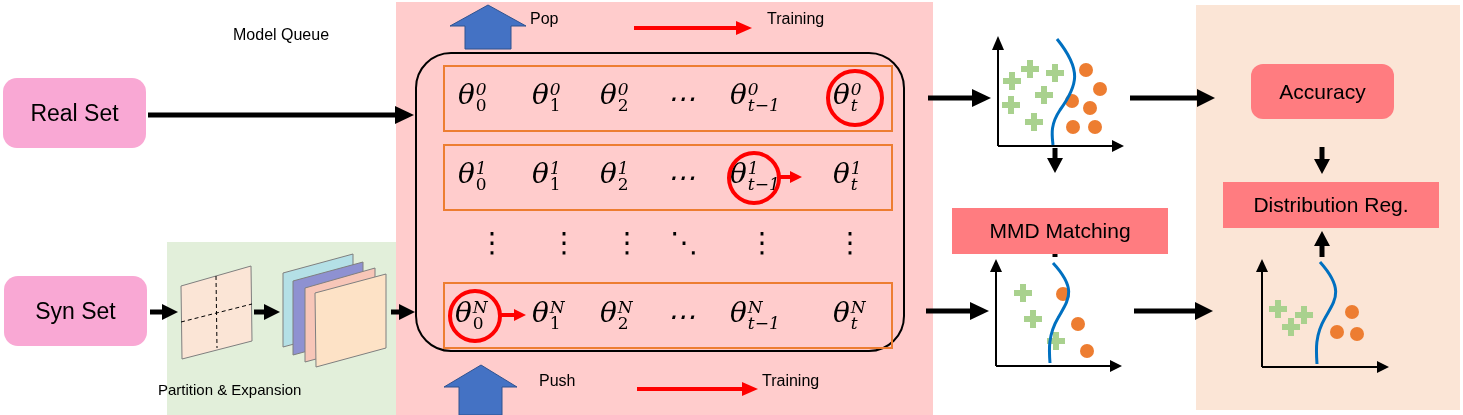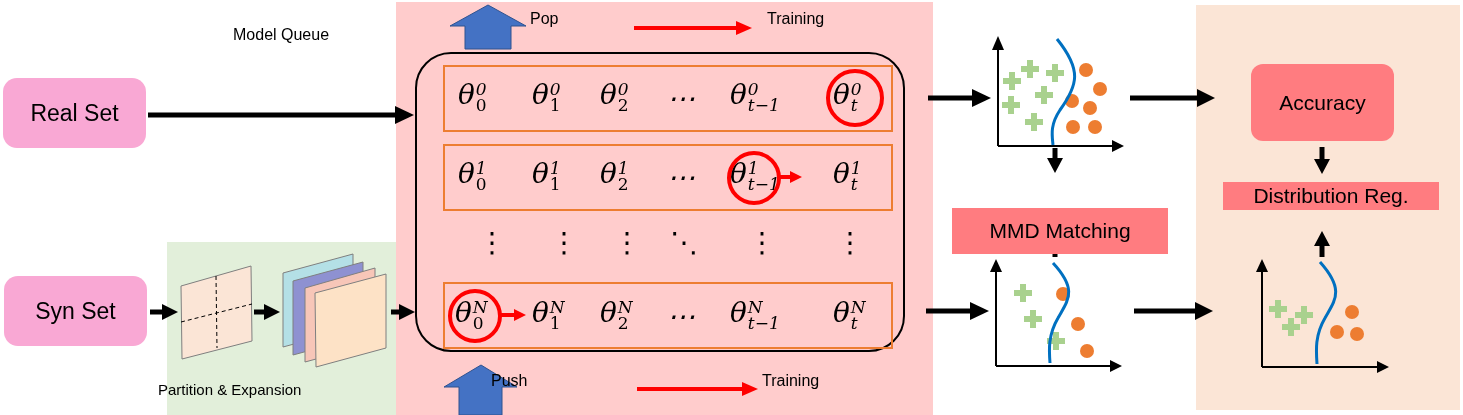--- a/index.html
+++ b/index.html
@@ -196,21 +196,21 @@
       <circle cx="1352" cy="312" r="7"></circle>
       <circle cx="1337" cy="332" r="7"></circle>
       <circle cx="1357" cy="334" r="7"></circle>
     </g>
     <path d="M1320,262 C1345,290 1335,300 1325,318 C1315,335 1316,350 1317,364" fill="none" stroke="#0070c0" stroke-width="3"></path>
   </g>
 </svg>
 
 <div class="abs label-big" style="left:530px;top:10px;">Pop</div>
 <div class="abs label-big" style="left:767px;top:10px;">Training</div>
-<div class="abs label-big" style="left:491px;top:372px;text-align:right;">Push</div>
+<div class="abs label-big" style="left:539px;top:372px;text-align:right;">Push</div>
 <div class="abs label-big" style="left:762px;top:372px;">Training</div>
 
 <div class="abs queue-frame"></div>
 
 <div class="abs row-box" style="left:443px;top:65px;width:450px;height:67px;"></div>
 
 <div class="abs row-box" style="left:443px;top:144px;width:450px;height:67px;"></div>
 
 <div class="abs row-box" style="left:443px;top:282px;width:450px;height:67px;"></div>
 
@@ -297,18 +297,18 @@
   <circle cx="475" cy="316" r="25" fill="none" stroke="#ff0000" stroke-width="4"></circle>
   <g>
     <line x1="500" y1="315" x2="516" y2="315" stroke="#ff0000" stroke-width="4"></line>
     <path d="M514,309 L526,315 L514,321 Z" fill="#ff0000"></path>
   </g>
 </svg>
 
 <div class="abs red-box" style="left:952px;top:182px;width:216px;height:46px;margin-top:26px;">
   <span>MMD Matching</span>
 </div>
-<div class="abs red-box" style="left:1251px;top:64px;width:143px;height:77px;border-radius:12px;justify-content:center;">
+<div class="abs red-box" style="left:1251px;top:64px;width:143px;height:55px;border-radius:12px;justify-content:center;">
   <span>Accuracy</span>
 </div>
-<div class="abs red-box" style="left:1223px;top:182px;width:216px;height:28px;">
+<div class="abs red-box" style="left:1223px;top:182px;width:216px;height:46px;">
   <span>Distribution Reg.</span>
 </div>
 
 </body></html>

